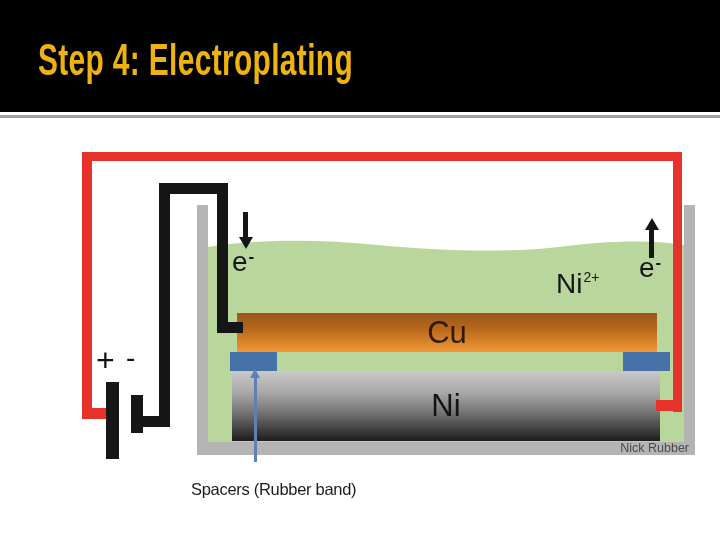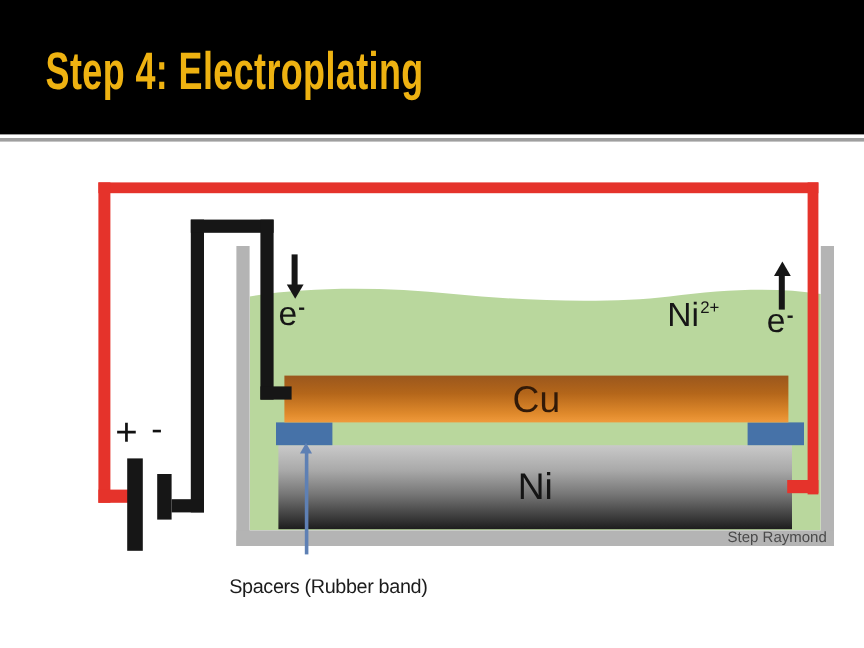--- a/index.html
+++ b/index.html
@@ -67,21 +67,21 @@
   
   .pointer-line{left:254px;top:377px;width:3px;height:85px;background:var(--c-pointer,#5e80b4);}
   .pointer-head{left:250px;top:369px;width:0;height:0;
     border-left:5px solid transparent;border-right:5px solid transparent;
     border-bottom:9px solid var(--c-pointer,#5e80b4);}
 
   
   .lbl{position:absolute;color:#161616;white-space:nowrap;}
   .electron-left{left:232px;top:246px;font-size:28px;}
   .electron-right{left:639px;top:252px;font-size:28px;}
-  .nickel-ion{left:556px;top:247px;font-size:28px;}
+  .nickel-ion{left:556px;top:268px;font-size:28px;}
   .sup-minus{font-size:17px;font-weight:bold;vertical-align:9px;margin-left:1px;}
   .sup-ion{font-size:14px;vertical-align:11px;margin-left:1px;}
   .cu-label{left:237px;top:313px;width:420px;height:39px;display:flex;align-items:center;justify-content:center;
     font-size:31px;color:#321a08;}
   .ni-label{left:232px;top:371px;width:428px;height:70px;display:flex;align-items:center;justify-content:center;
     font-size:31px;color:#141414;}
   .batt-plus{left:96px;top:342px;font-size:32px;color:#111;}
   .batt-minus{left:126px;top:342px;font-size:28px;color:#111;}
   .spacers-label{left:191px;top:480px;font-size:16.5px;letter-spacing:-.3px;color:#1c1c1c;}
   .credit{left:600px;top:441px;width:89px;font-size:12.5px;color:#4a4a4a;text-align:right;}
@@ -139,15 +139,15 @@
 
     <div class="lbl electron-right"><span>e</span><span class="sup-minus">-</span></div>
 
     <div class="lbl cu-label">Cu</div>
     <div class="lbl ni-label">Ni</div>
 
     <div class="lbl batt-plus">+</div>
     <div class="lbl batt-minus">-</div>
 
     <div class="lbl spacers-label">Spacers (Rubber band)</div>
-    <div class="lbl credit">Step Raymond</div>
+    <div class="lbl credit">Nick Rubber</div>
   </div>
 </div>
 
 </body></html>

